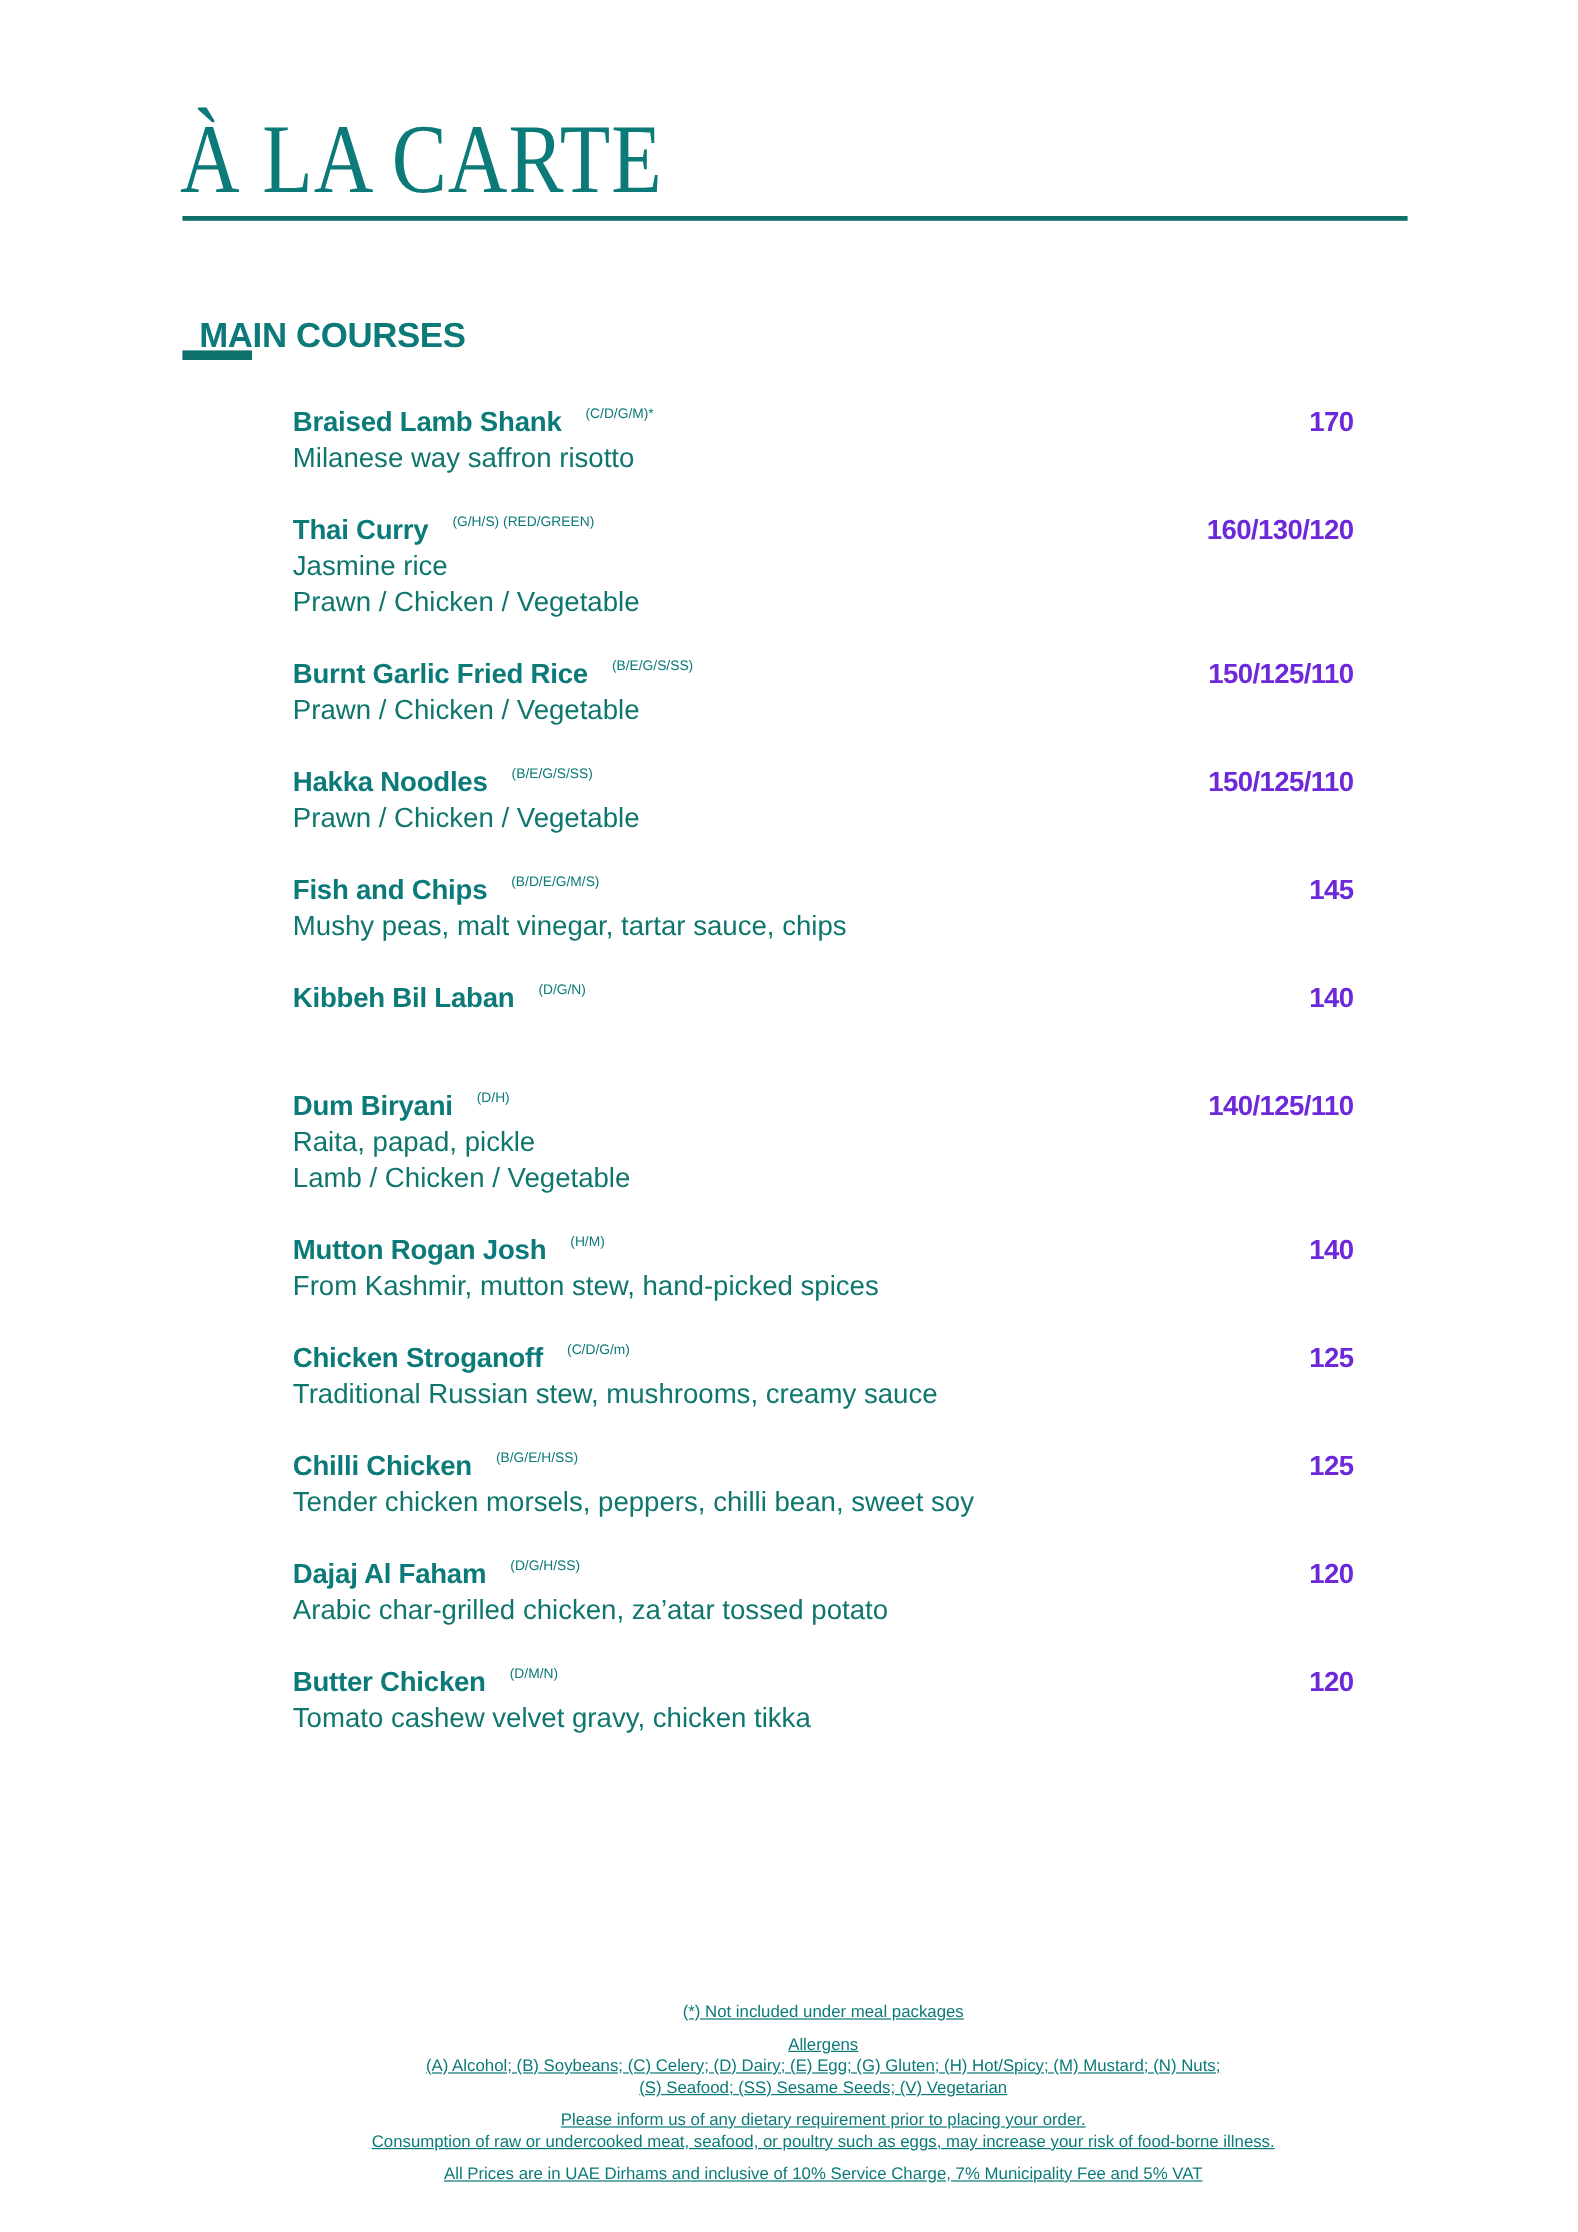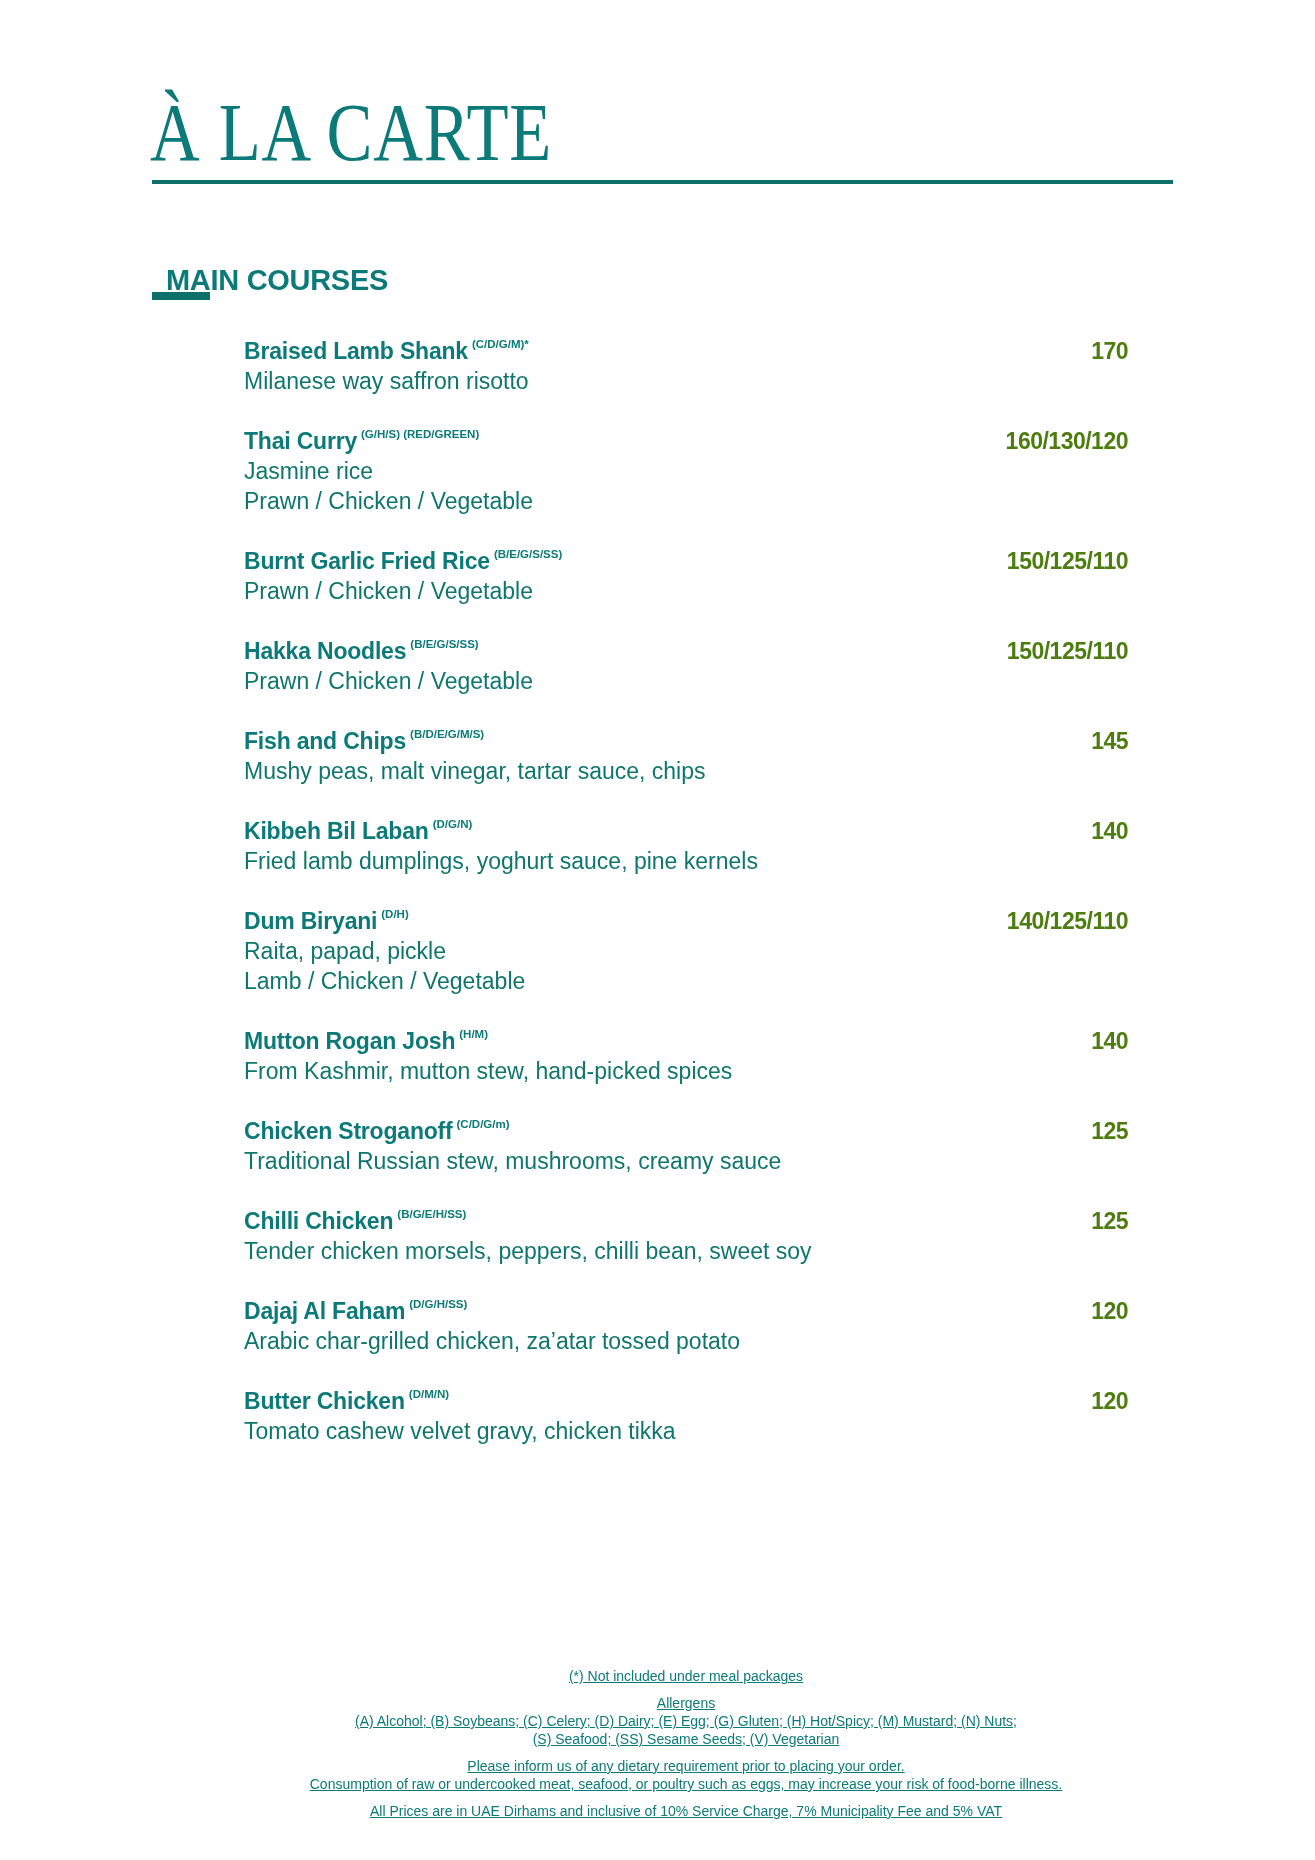--- a/index.html
+++ b/index.html
@@ -15,23 +15,23 @@
 
   .section-title { position: absolute; left: 148px; top: 250px; margin: 14px; font-weight: 700;
                    font-size: 29px; line-height: 32px; color: #0b7a78; letter-spacing: -0.3px; }
   .section-bar { position: absolute; left: 148px; top: 292px; width: 58px; height: 8px; background: #0e706a; }
 
   .items { position: absolute; left: 240px; top: 0; width: 884px; }
   .item { position: absolute; left: 0; width: 884px; }
   .item-head { position: relative; height: 30px; }
   .item-name { position: absolute; left: 0; bottom: 0; font-weight: 700; font-size: 23px; line-height: 30px;
                color: #0b7a78; white-space: nowrap; letter-spacing: -0.2px; }
-  .item-allergens { font-size: 11.5px; font-weight: 700; vertical-align: 11px; margin-left: 4px; letter-spacing: 0; }
+  .item-allergens { font-size: 11.5px; font-weight: 400; vertical-align: 11px; margin-left: 20px; letter-spacing: 0; }
   .item-price { position: absolute; right: 0; bottom: 0; font-weight: 700; font-size: 23px; line-height: 30px;
-                color: #4d7c0f; white-space: nowrap; letter-spacing: -0.5px; }
+                color: #6d28d9; white-space: nowrap; letter-spacing: -0.5px; }
   .item-desc { font-size: 23px; line-height: 30px; color: #0f766e; white-space: nowrap; font-weight: 400; }
 
   .footer { position: absolute; left: 240px; width: 884px; top: 1667px; text-align: center;
             font-size: 14px; color: #0b7a78; text-decoration: underline; }
   .footer p { margin: 0; line-height: 18px; white-space: nowrap; }
   .f-note { margin-bottom: 9px !important; }
   .f-allergen-title { }
   .f-allergen-line { }
   .f-gap { height: 9px; }
   .f-legal { }
@@ -87,21 +87,20 @@
           <span class="item-price">145</span>
         </div>
       <div class="item-desc">Mushy peas, malt vinegar, tartar sauce, chips</div>
     </div>
 
     <div class="item" style="top:816px">
       <div class="item-head">
           <span class="item-name"><span>Kibbeh Bil Laban</span><span class="item-allergens">(D/G/N)</span></span>
           <span class="item-price">140</span>
         </div>
-      <div class="item-desc">Fried lamb dumplings, yoghurt sauce, pine kernels</div>
     </div>
 
     <div class="item" style="top:906px">
       <div class="item-head">
           <span class="item-name"><span>Dum Biryani</span><span class="item-allergens">(D/H)</span></span>
           <span class="item-price">140/125/110</span>
         </div>
       <div class="item-desc">Raita, papad, pickle</div>
       <div class="item-desc">Lamb / Chicken / Vegetable</div>
     </div>

